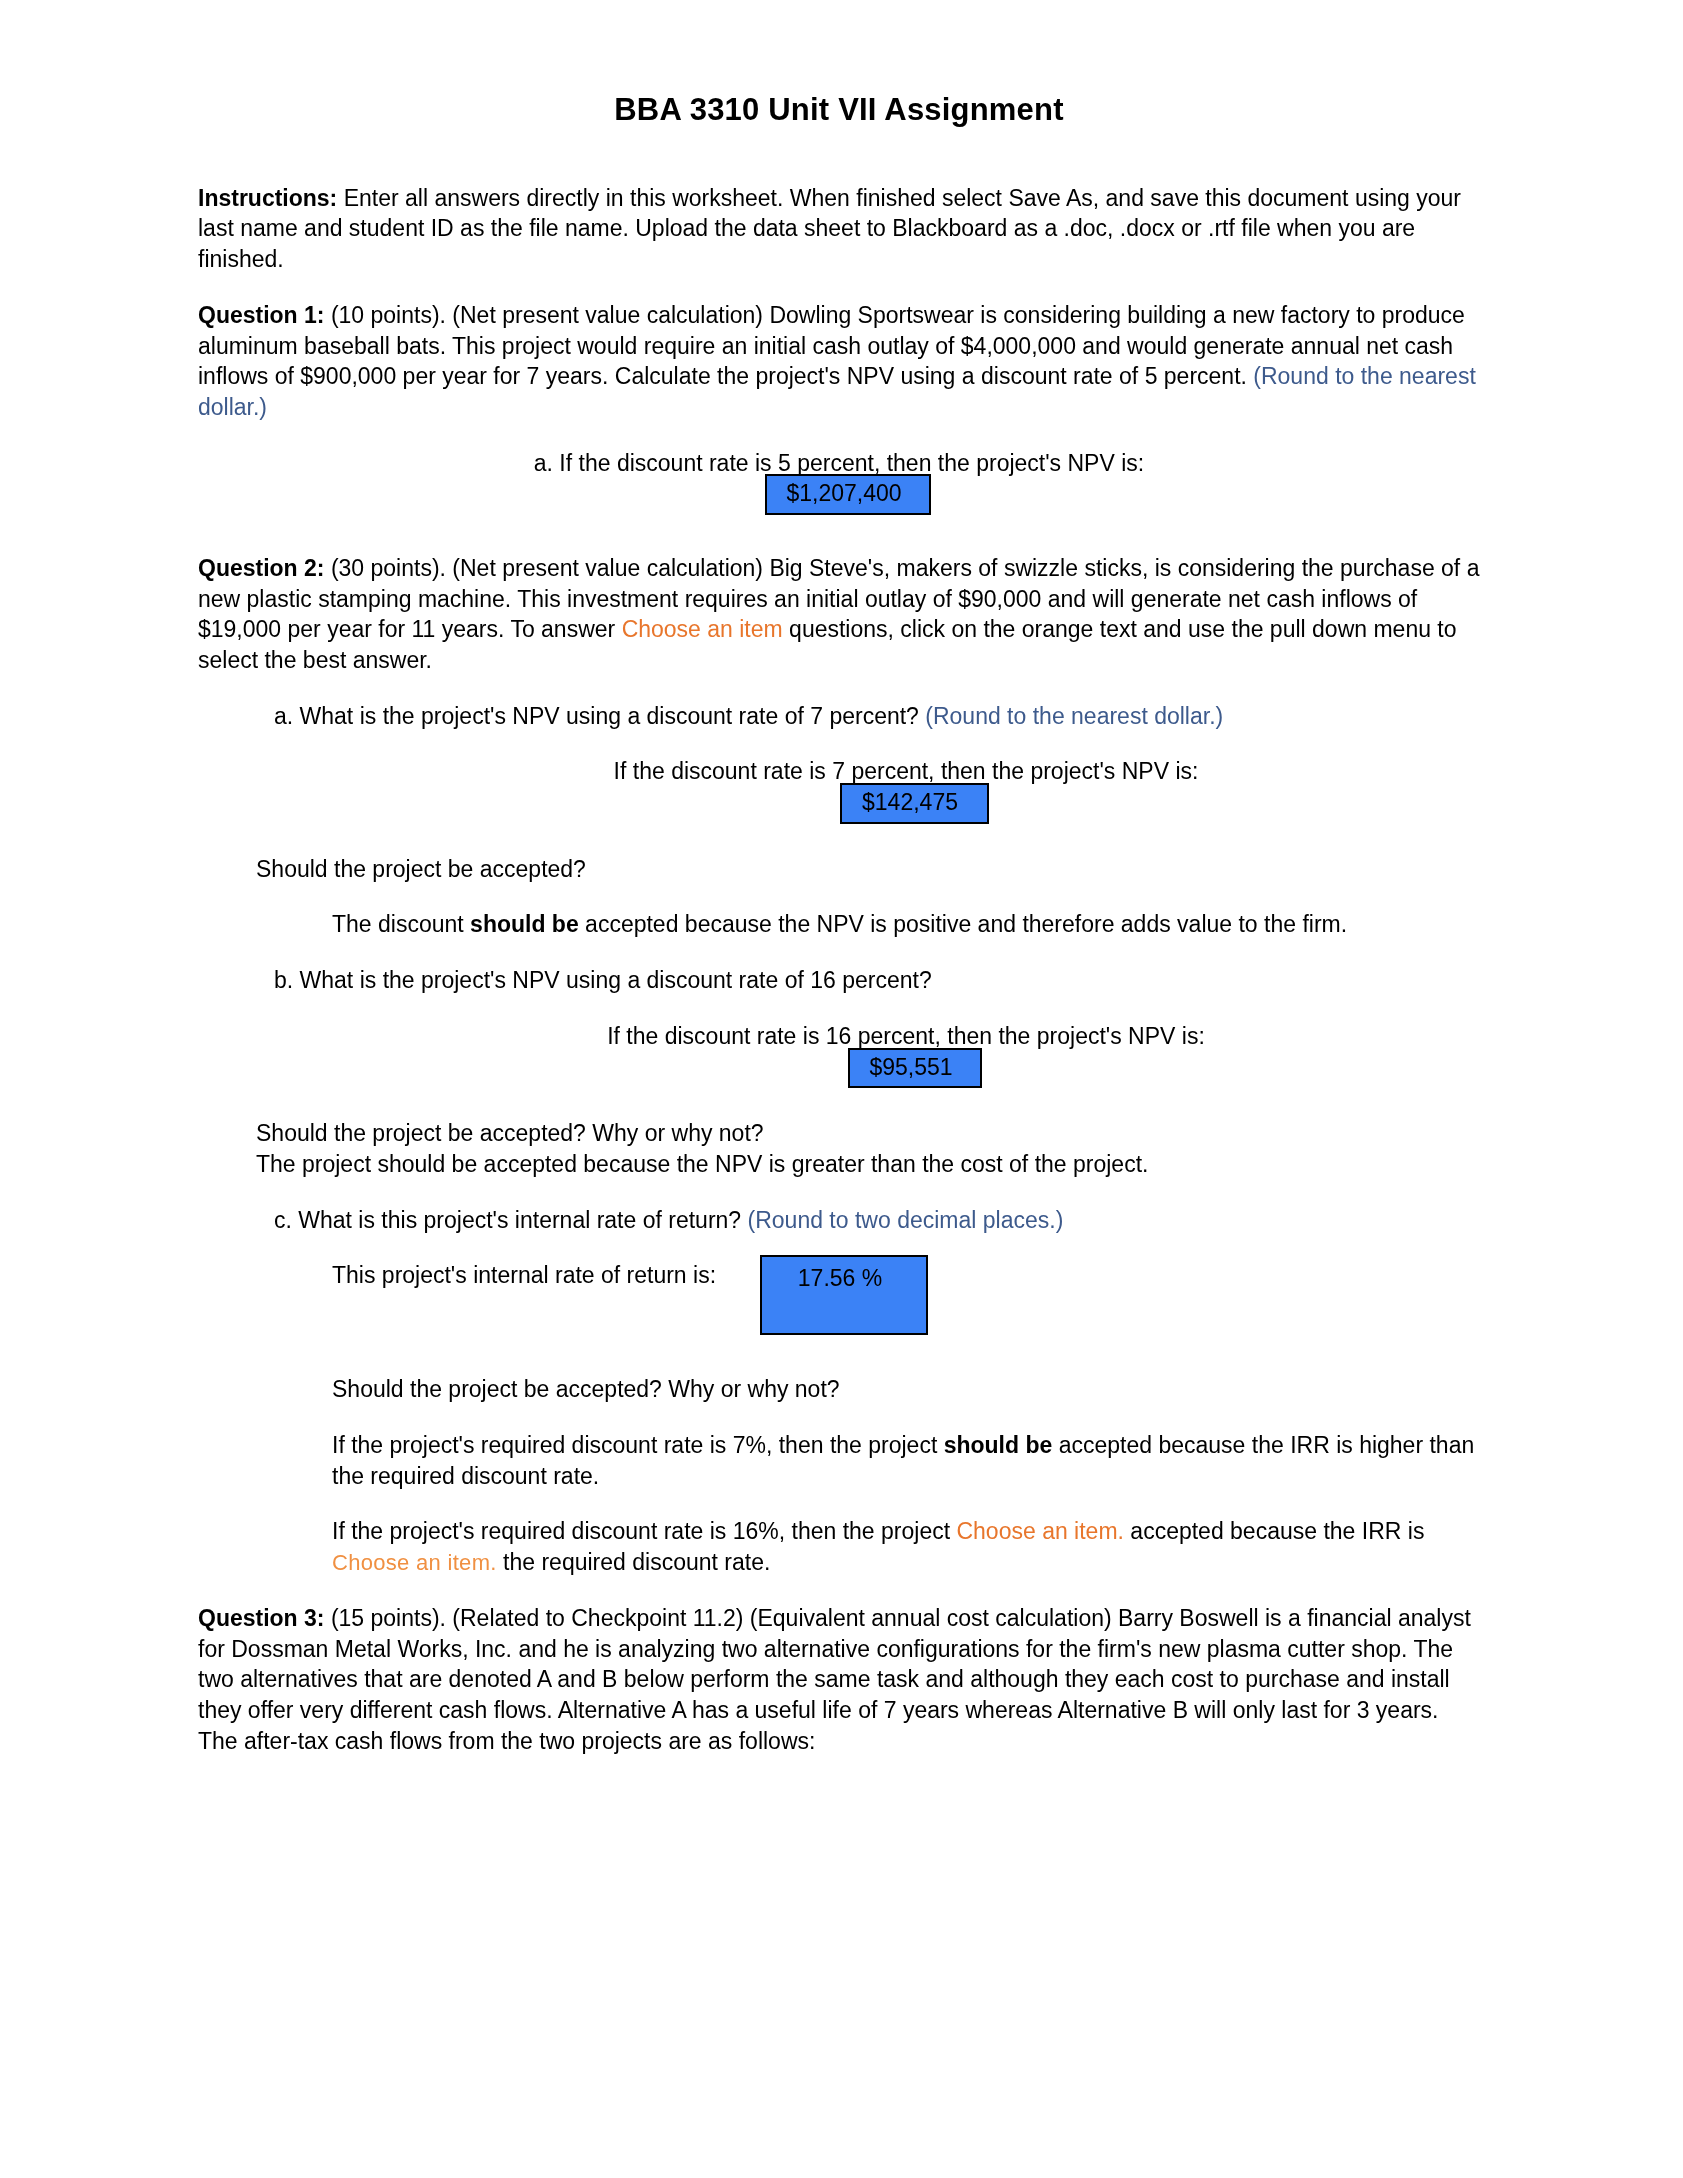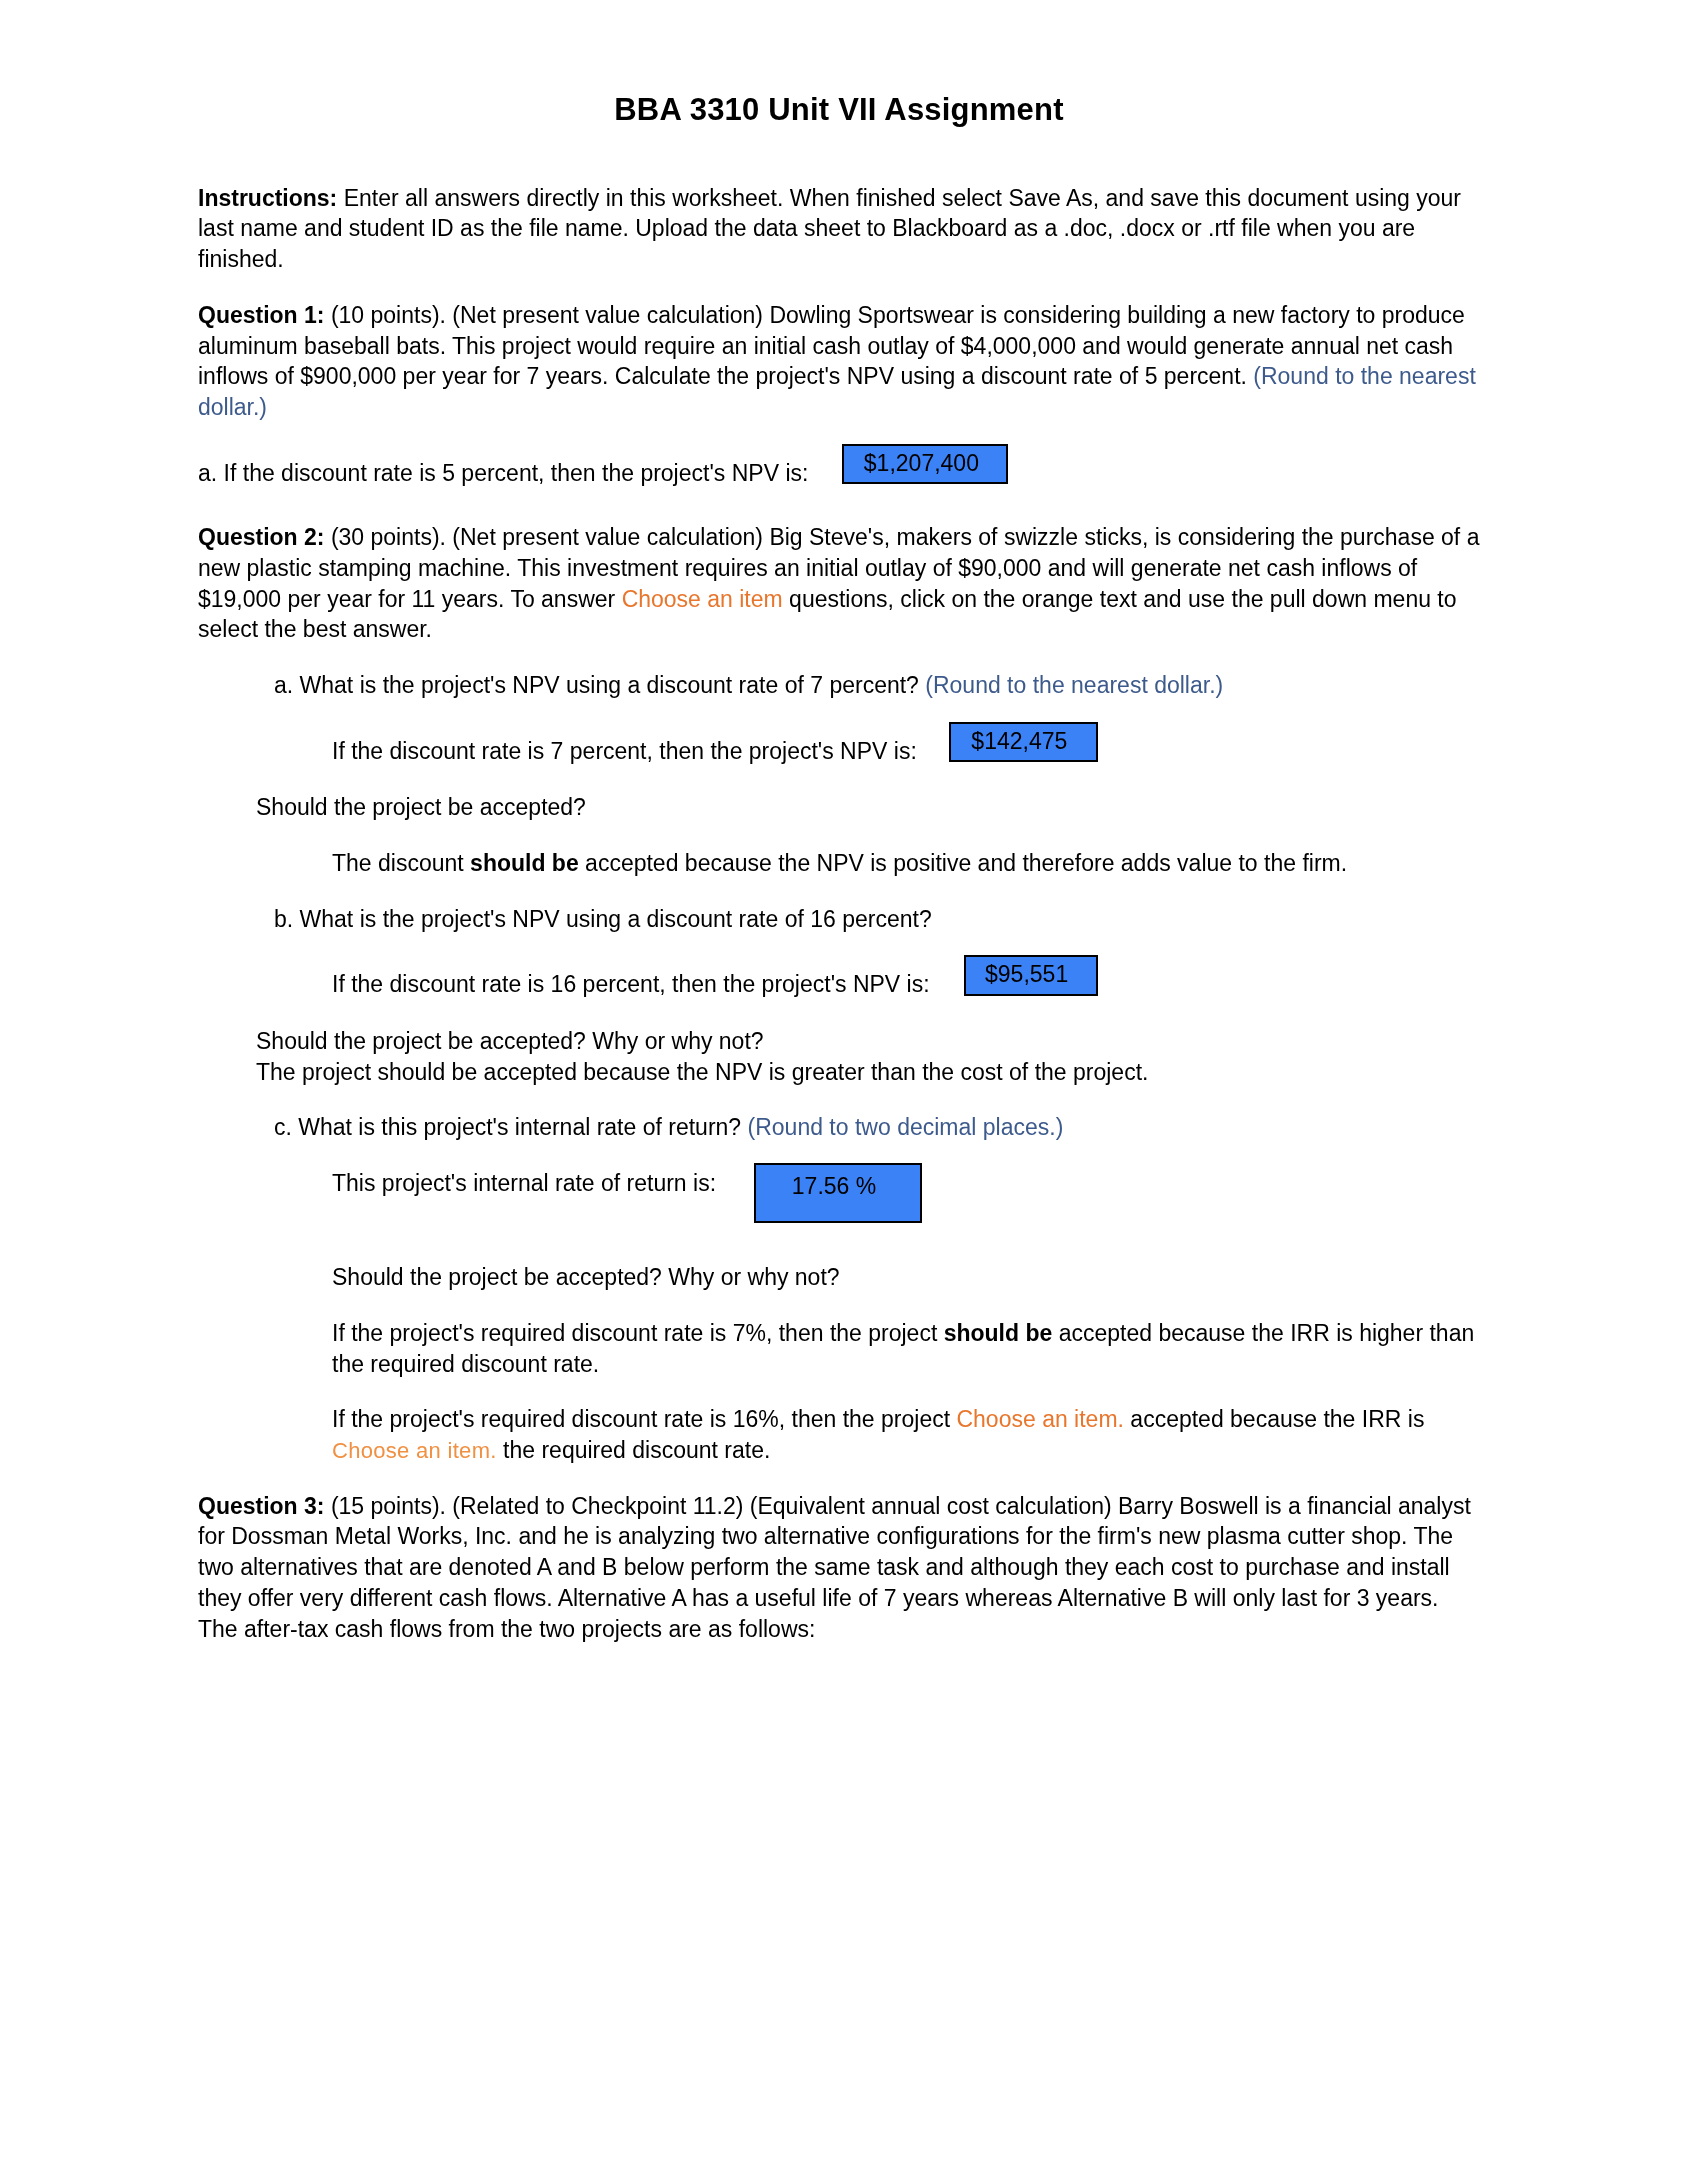--- a/index.html
+++ b/index.html
@@ -59,22 +59,23 @@
   b, .bold { font-weight: bold; }
 
   
   .ind-1 { margin-left: 76px; }   
   .ind-2 { margin-left: 134px; }  
   .ind-2b { margin-left: 58px; } 
 
   
   .ansline {
     display: flex;
-    align-items: flex-end;
-    gap: 16px;
+    align-items: center;
+    gap: 0;
+    flex-direction: column;
   }
   .ansline .lbl {
     font-size: 23px;
     line-height: 1.335;
   }
   .box {
     display: inline-block;
     border: 2.5px solid #000000;
     background: #3b82f6;
     text-align: center;
@@ -82,22 +83,22 @@
     line-height: 1.2;
     padding: 4px 14px 5px 6px;
     white-space: nowrap;
     box-sizing: border-box;
   }
   .box-npv1 { min-width: 166px; margin-left: 18px; position: relative; top: -4px; }
   .box-npv2 { min-width: 149px; margin-left: 16px; position: relative; top: -4px; }
   .box-npv3 { min-width: 134px; margin-left: 18px; position: relative; top: -4px; }
   .box-irr {
     min-width: 168px;
-    height: 60px;
-    margin-left: 6px;
+    height: 80px;
+    margin-left: 12px;
     position: relative;
     top: -5px;
     padding-top: 8px;
   }
   .irr-row {
     display: flex;
     align-items: flex-start;
   }
   .irr-label {
     width: 416px;

